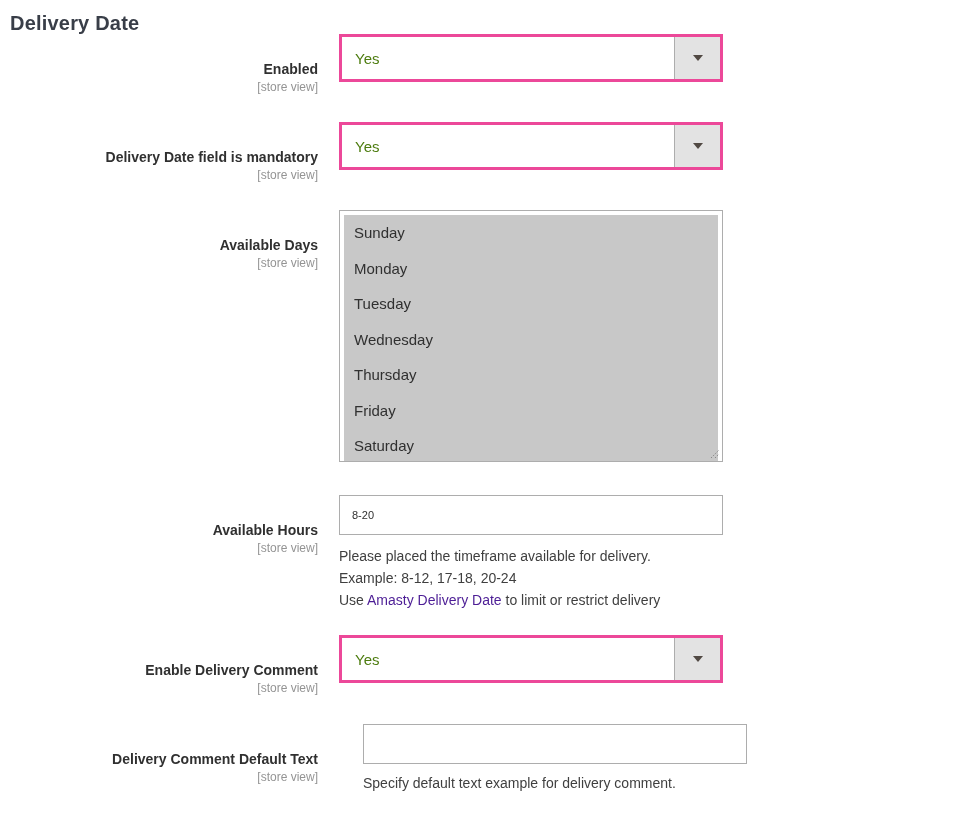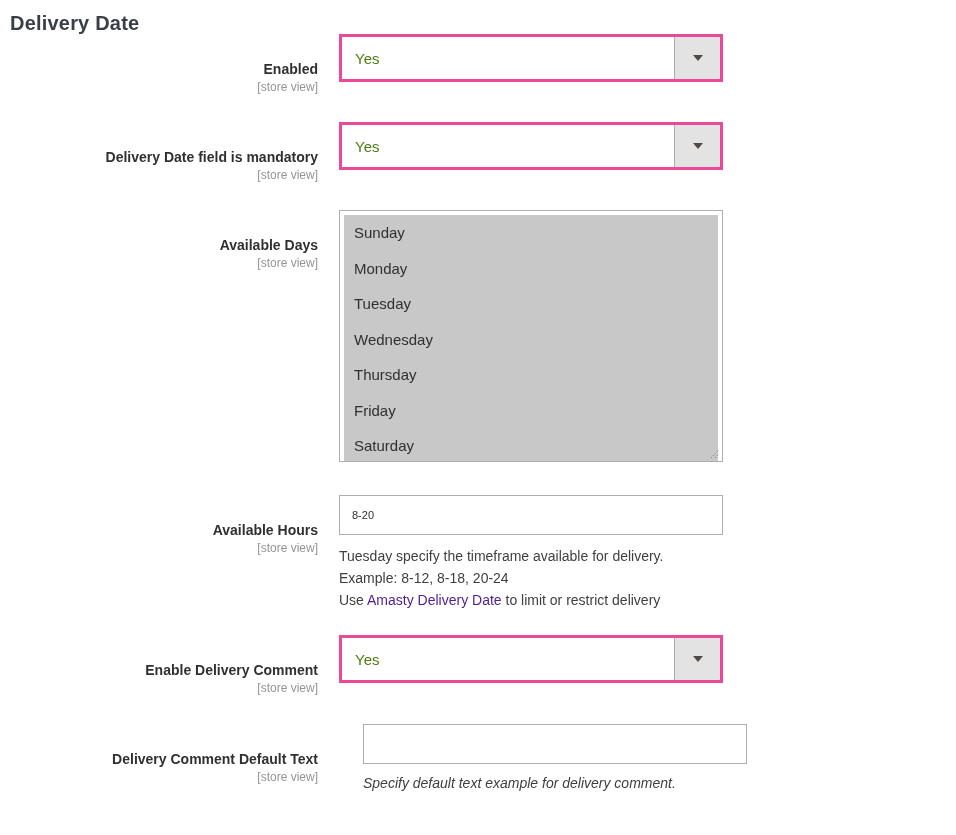--- a/index.html
+++ b/index.html
@@ -204,22 +204,22 @@
   </div>
 
   <div class="form-row row-hours">
     <div class="label-cell">
       <span class="field-label">Available Hours</span>
       <span class="scope-label">[store view]</span>
     </div>
     <div class="field-cell">
       <input type="text" class="text-input" value="8-20" style="">
       <div class="field-note">
-        <div>Tuesday specify the timeframe available for delivery.</div>
-        <div>Example: 8-12, 8-18, 20-24</div>
+        <div>Please placed the timeframe available for delivery.</div>
+        <div>Example: 8-12, 17-18, 20-24</div>
         <div><span>Use </span><a class="note-link">Amasty Delivery Date</a><span> to limit or restrict delivery</span></div>
       </div>
     </div>
   </div>
 
   <div class="form-row row-comment-enable">
     <div class="label-cell">
       <span class="field-label">Enable Delivery Comment</span>
       <span class="scope-label">[store view]</span>
     </div>
@@ -233,19 +233,19 @@
     </div>
   </div>
 
   <div class="form-row row-last">
     <div class="label-cell">
       <span class="field-label">Delivery Comment Default Text</span>
       <span class="scope-label">[store view]</span>
     </div>
     <div class="field-cell">
       <input type="text" class="text-input" value="" style="">
-      <div class="field-note" style="margin-top:8px;font-style:italic;">
+      <div class="field-note" style="margin-top:8px;">
         <div>Specify default text example for delivery comment.</div>
       </div>
     </div>
   </div>
 
 </div>
 
 </body></html>

